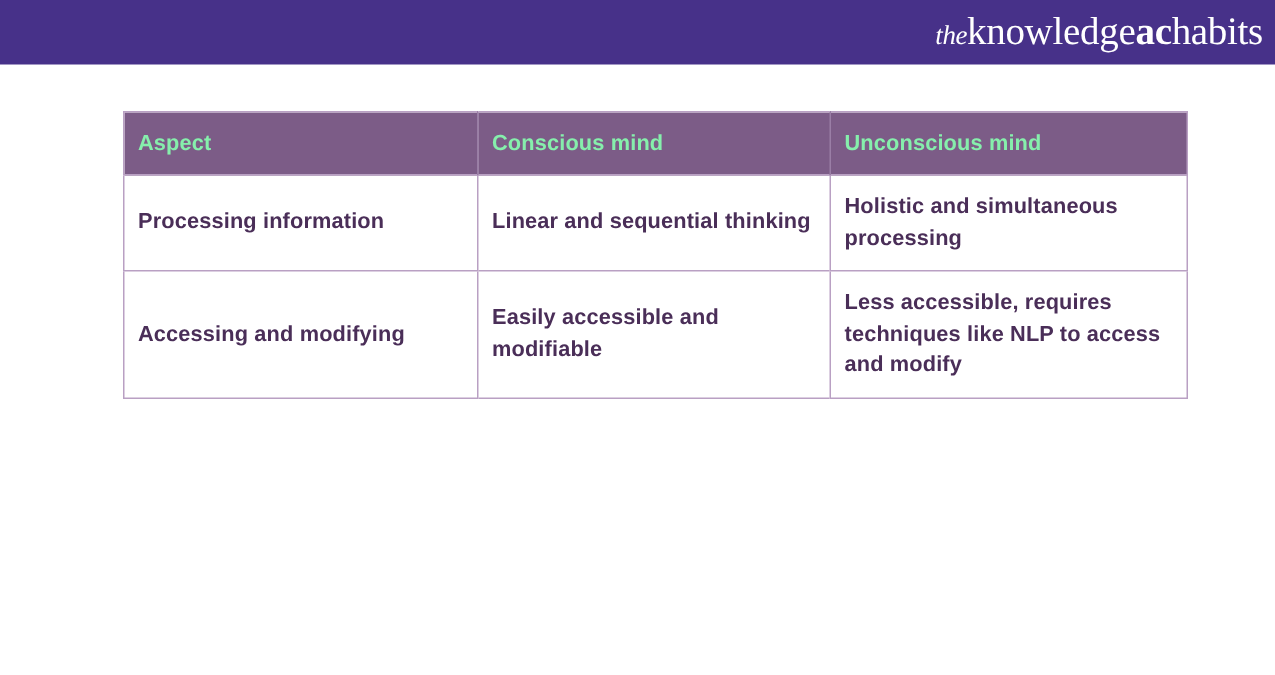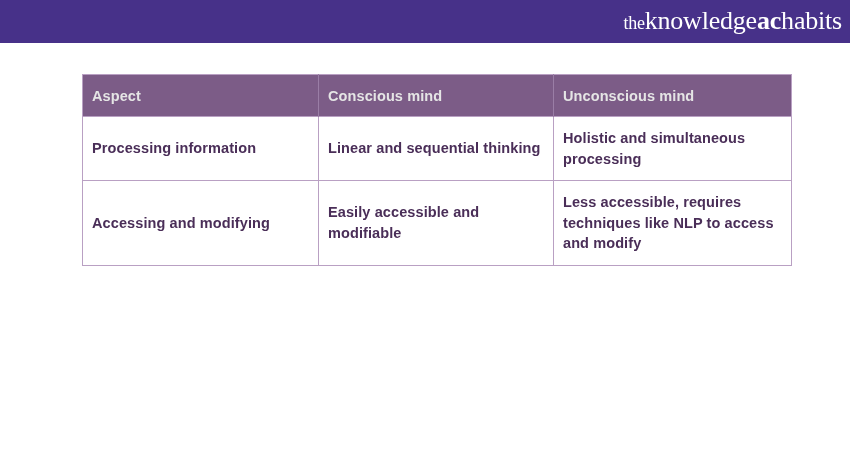--- a/index.html
+++ b/index.html
@@ -34,20 +34,21 @@
     font-family: "Liberation Serif", "DejaVu Serif", serif;
     color: #ffffff;
     font-size: 26px;
     line-height: 1;
     white-space: nowrap;
     letter-spacing: -0.2px;
     display: inline-block;
     transform: translateY(-1px);
   }
   .logo .lg-the {
+    font-style: italic;
     font-size: 18px;
     letter-spacing: -0.3px;
   }
   .logo .lg-knowledge {
     font-weight: normal;
     margin-top: 16px;
   }
   .logo .lg-ac {
     font-weight: bold;
   }
@@ -67,21 +68,21 @@
     width: 709px;
     table-layout: fixed;
     border: 1px solid #b9a0c3;
   }
   table.cmp col.c1 { width: 236px; }
   table.cmp col.c2 { width: 235px; }
   table.cmp col.c3 { width: 238px; }
 
   table.cmp thead th {
     background: #7c5c87;
-    color: #e5e5e5;
+    color: #86efac;
     font-size: 14.5px;
     font-weight: bold;
     text-align: left;
     padding: 12px 0 12px 9px;
     height: 42px;
     box-sizing: border-box;
     vertical-align: middle;
     border-right: 1px solid #9a7ea6;
     letter-spacing: 0.1px;
   }

